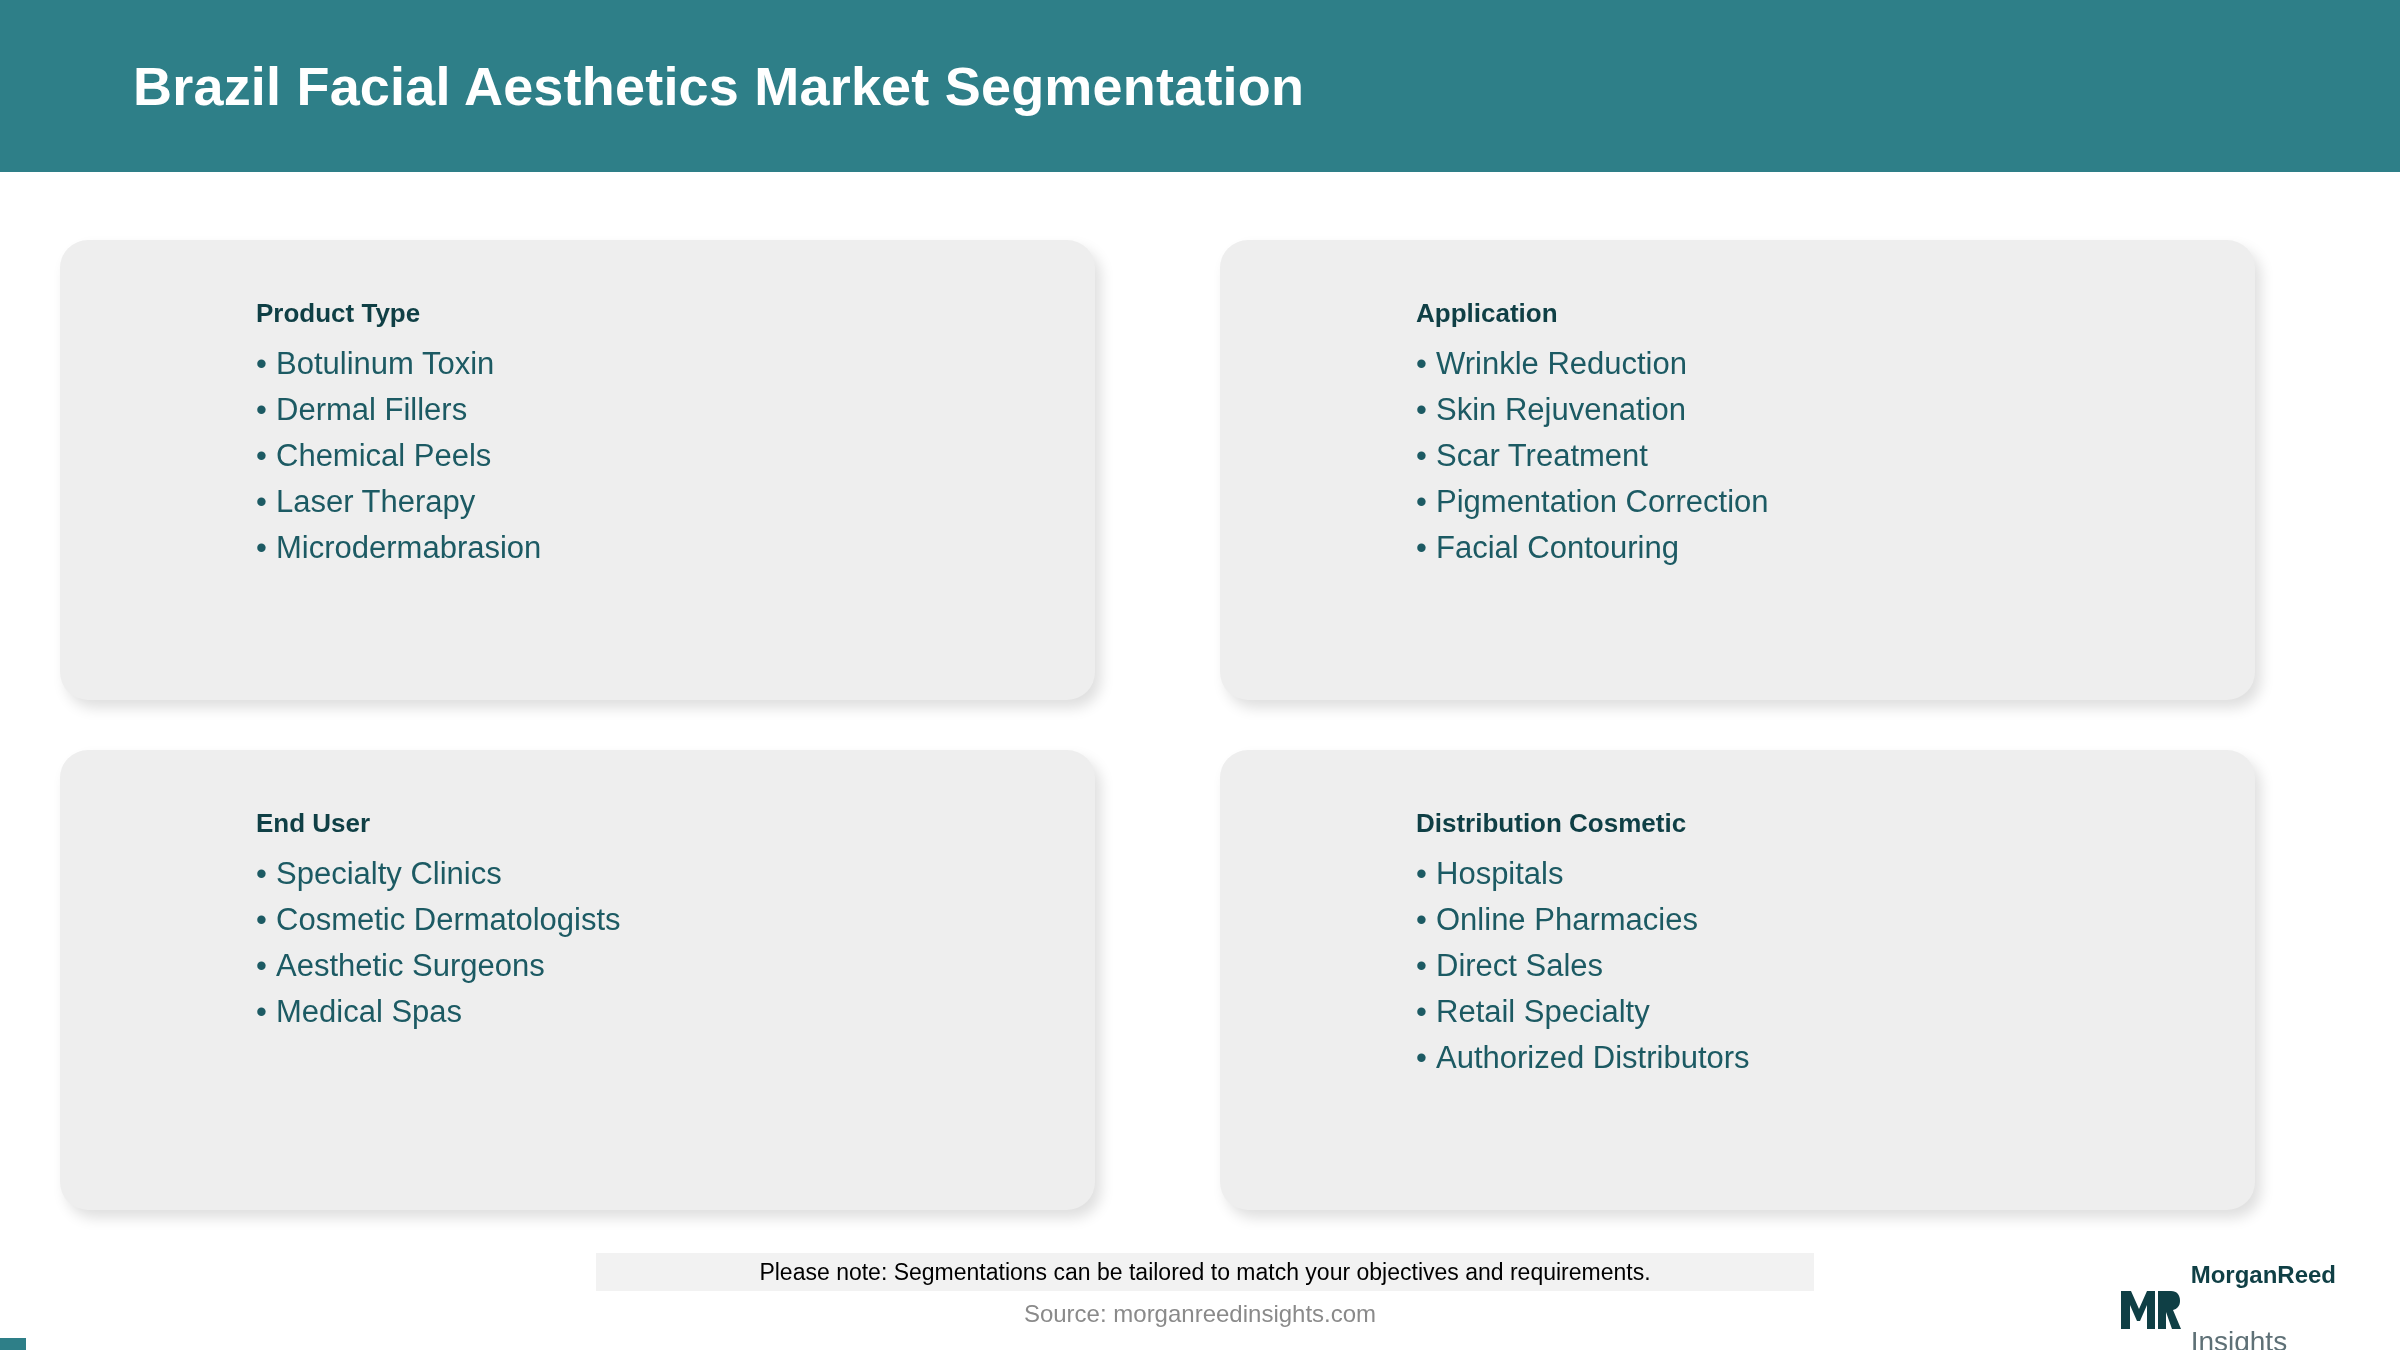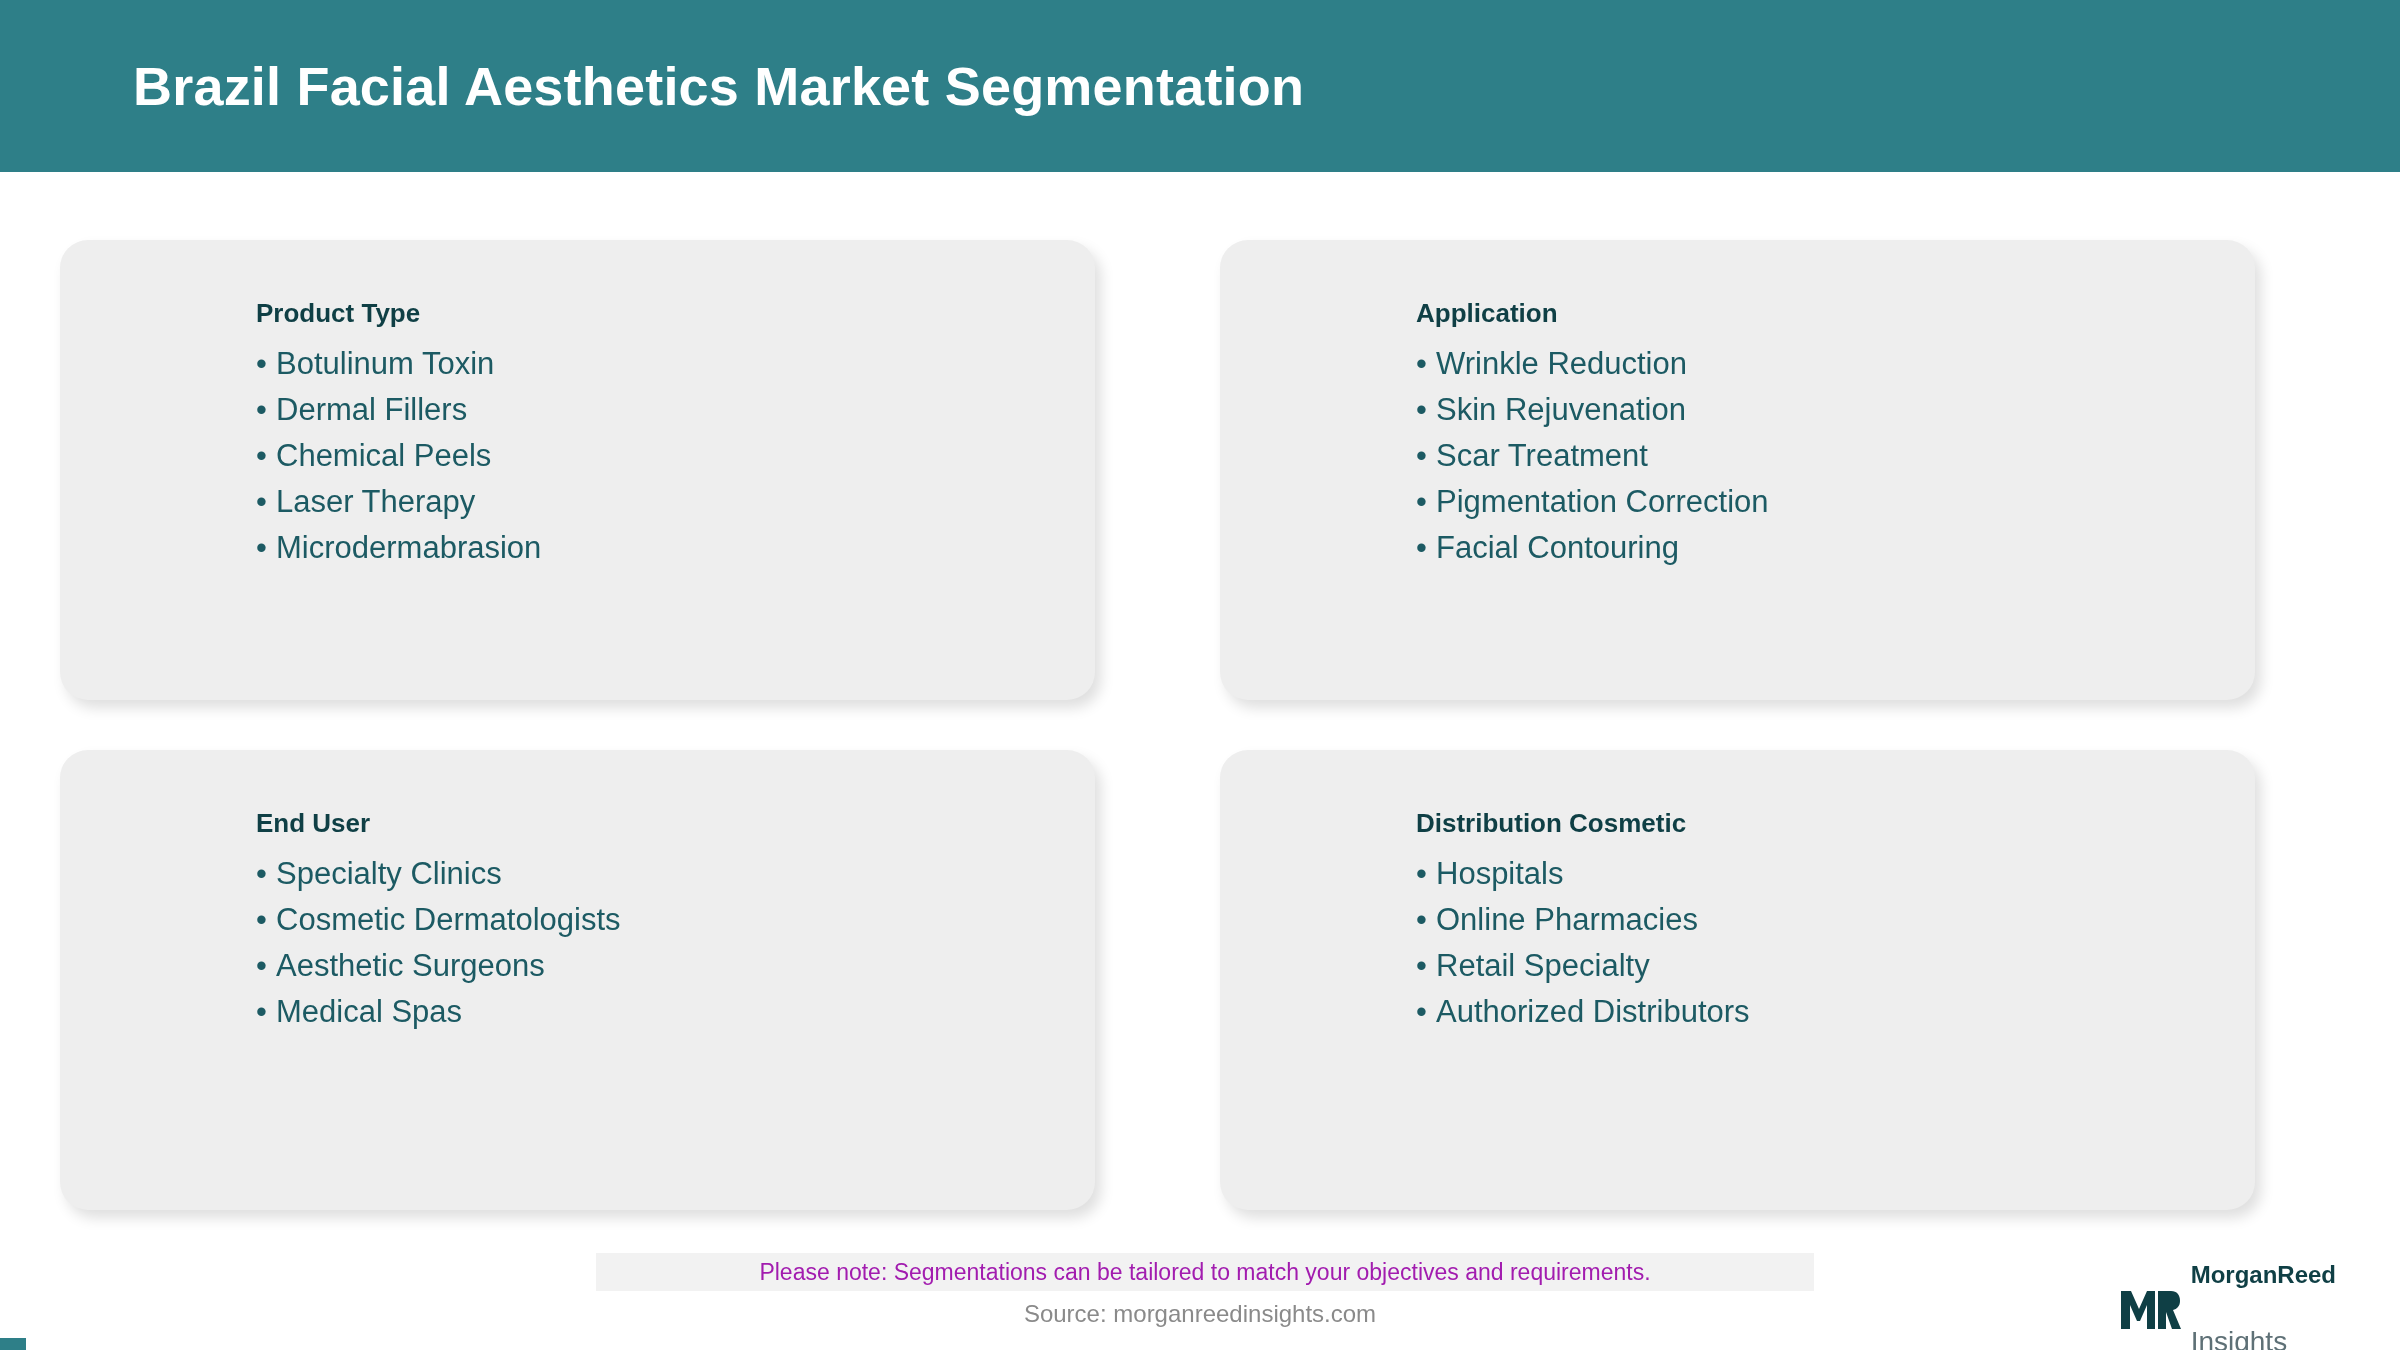--- a/index.html
+++ b/index.html
@@ -85,21 +85,21 @@
     left: 596px;
     top: 1253px;
     width: 1218px;
     height: 38px;
     background: #f2f2f2;
     display: flex;
     align-items: center;
     justify-content: center;
   }
   .note-text {
-    color: #a21caf;
+    color: #000000;
     font-size: 23px;
     font-family: "Liberation Sans", sans-serif;
   }
   .source {
     position: absolute;
     left: 0; right: 0;
     top: 1300px;
     text-align: center;
     color: #8a8a8a;
     font-size: 24px;
@@ -187,20 +187,21 @@
         <li><span class="bullet">•</span><span>Aesthetic Surgeons</span></li>
         <li><span class="bullet">•</span><span>Medical Spas</span></li>
       </ul>
     </div>
 
     <div class="card">
       <div class="card-title">Distribution Cosmetic</div>
       <ul class="card-list">
         <li><span class="bullet">•</span><span>Hospitals</span></li>
         <li><span class="bullet">•</span><span>Online Pharmacies</span></li>
+        <li><span class="bullet">•</span><span>Direct Sales</span></li>
         <li><span class="bullet">•</span><span>Retail Specialty</span></li>
         <li><span class="bullet">•</span><span>Authorized Distributors</span></li>
       </ul>
     </div>
 
   </div>
 
   <div class="note">
     <span class="note-text">Please note: Segmentations can be tailored to match your objectives and requirements.</span>
   </div>

